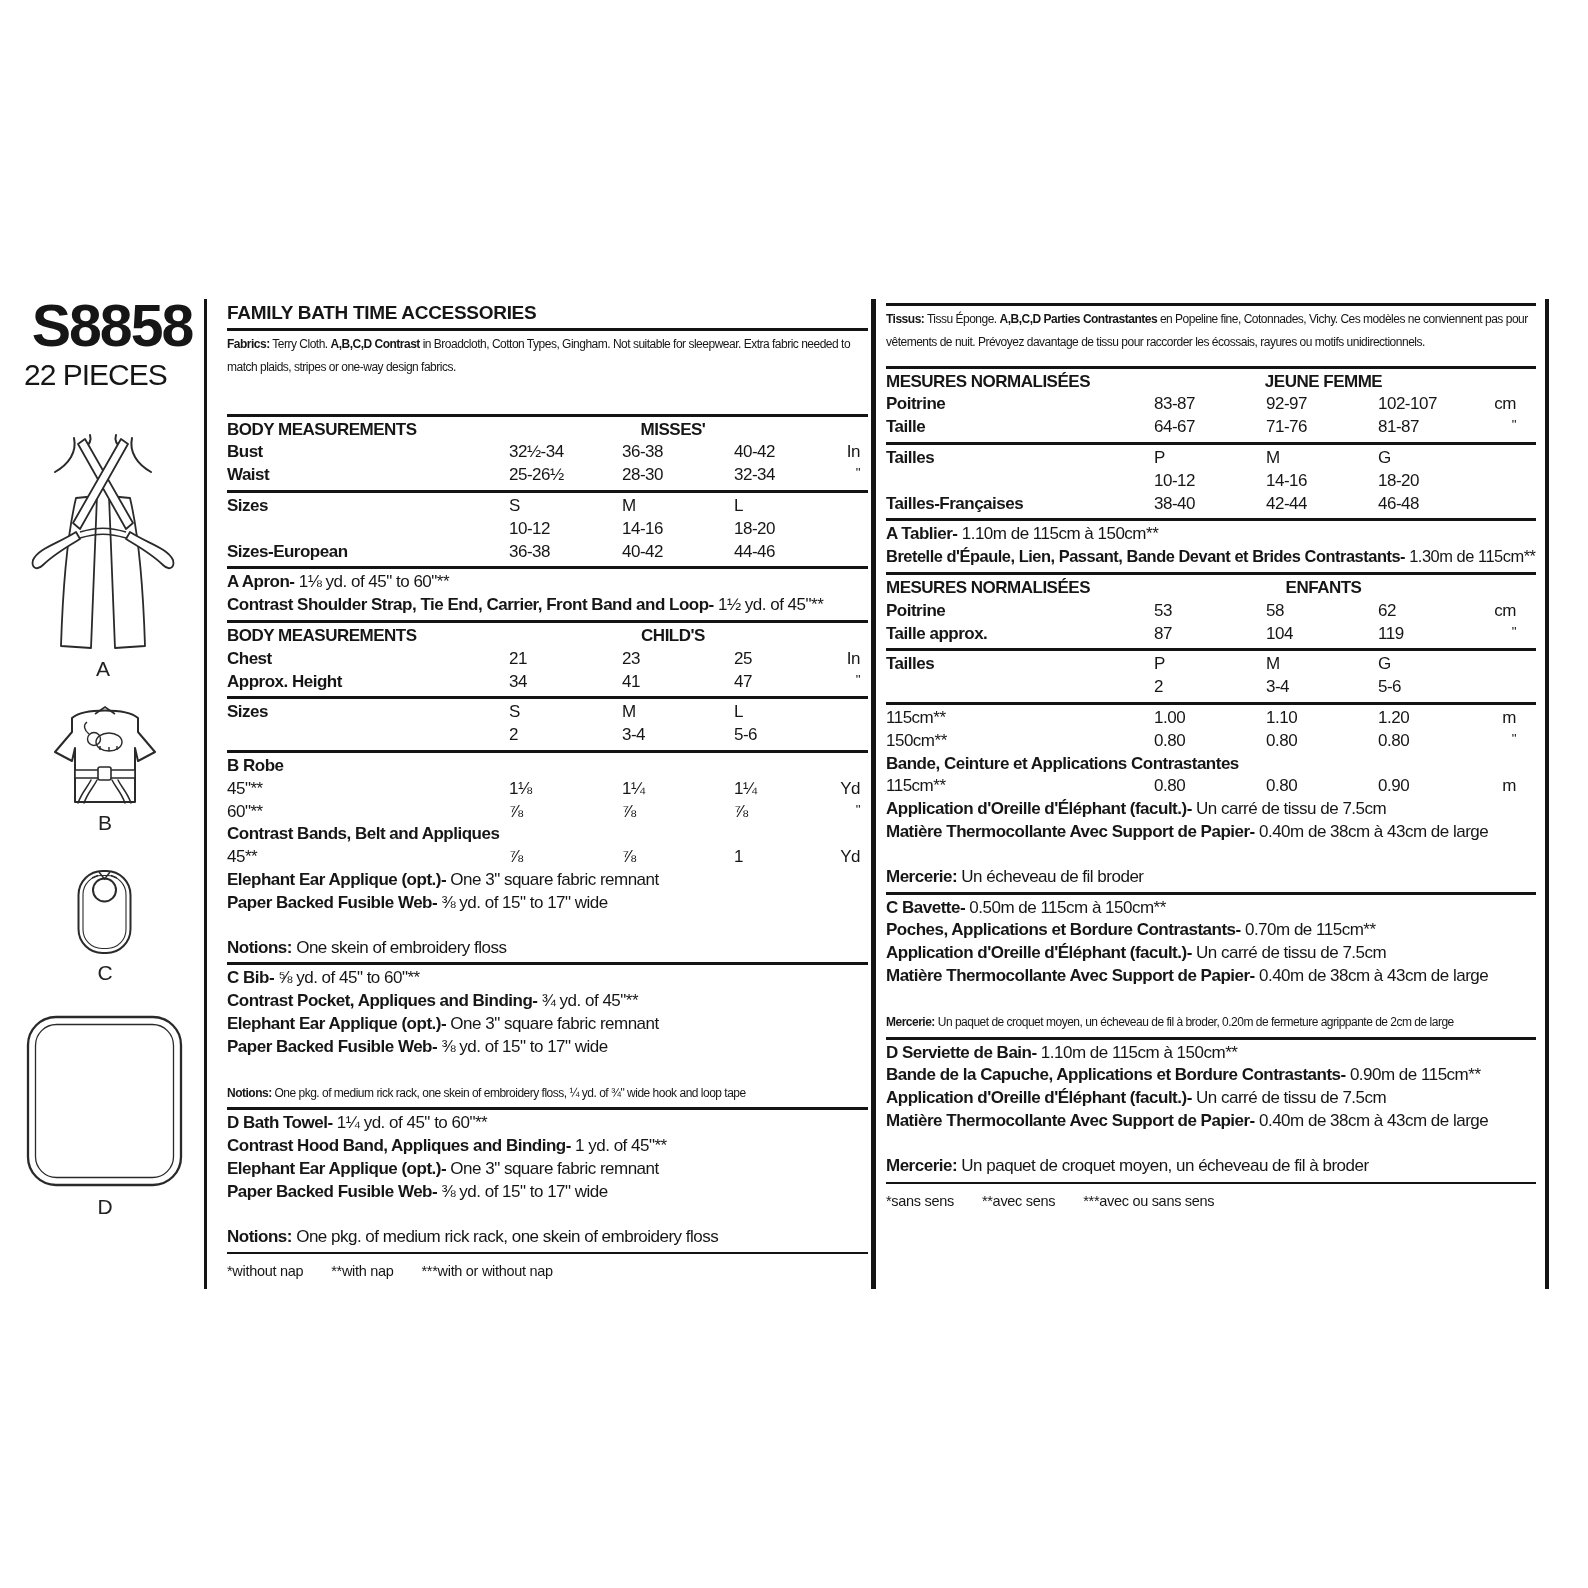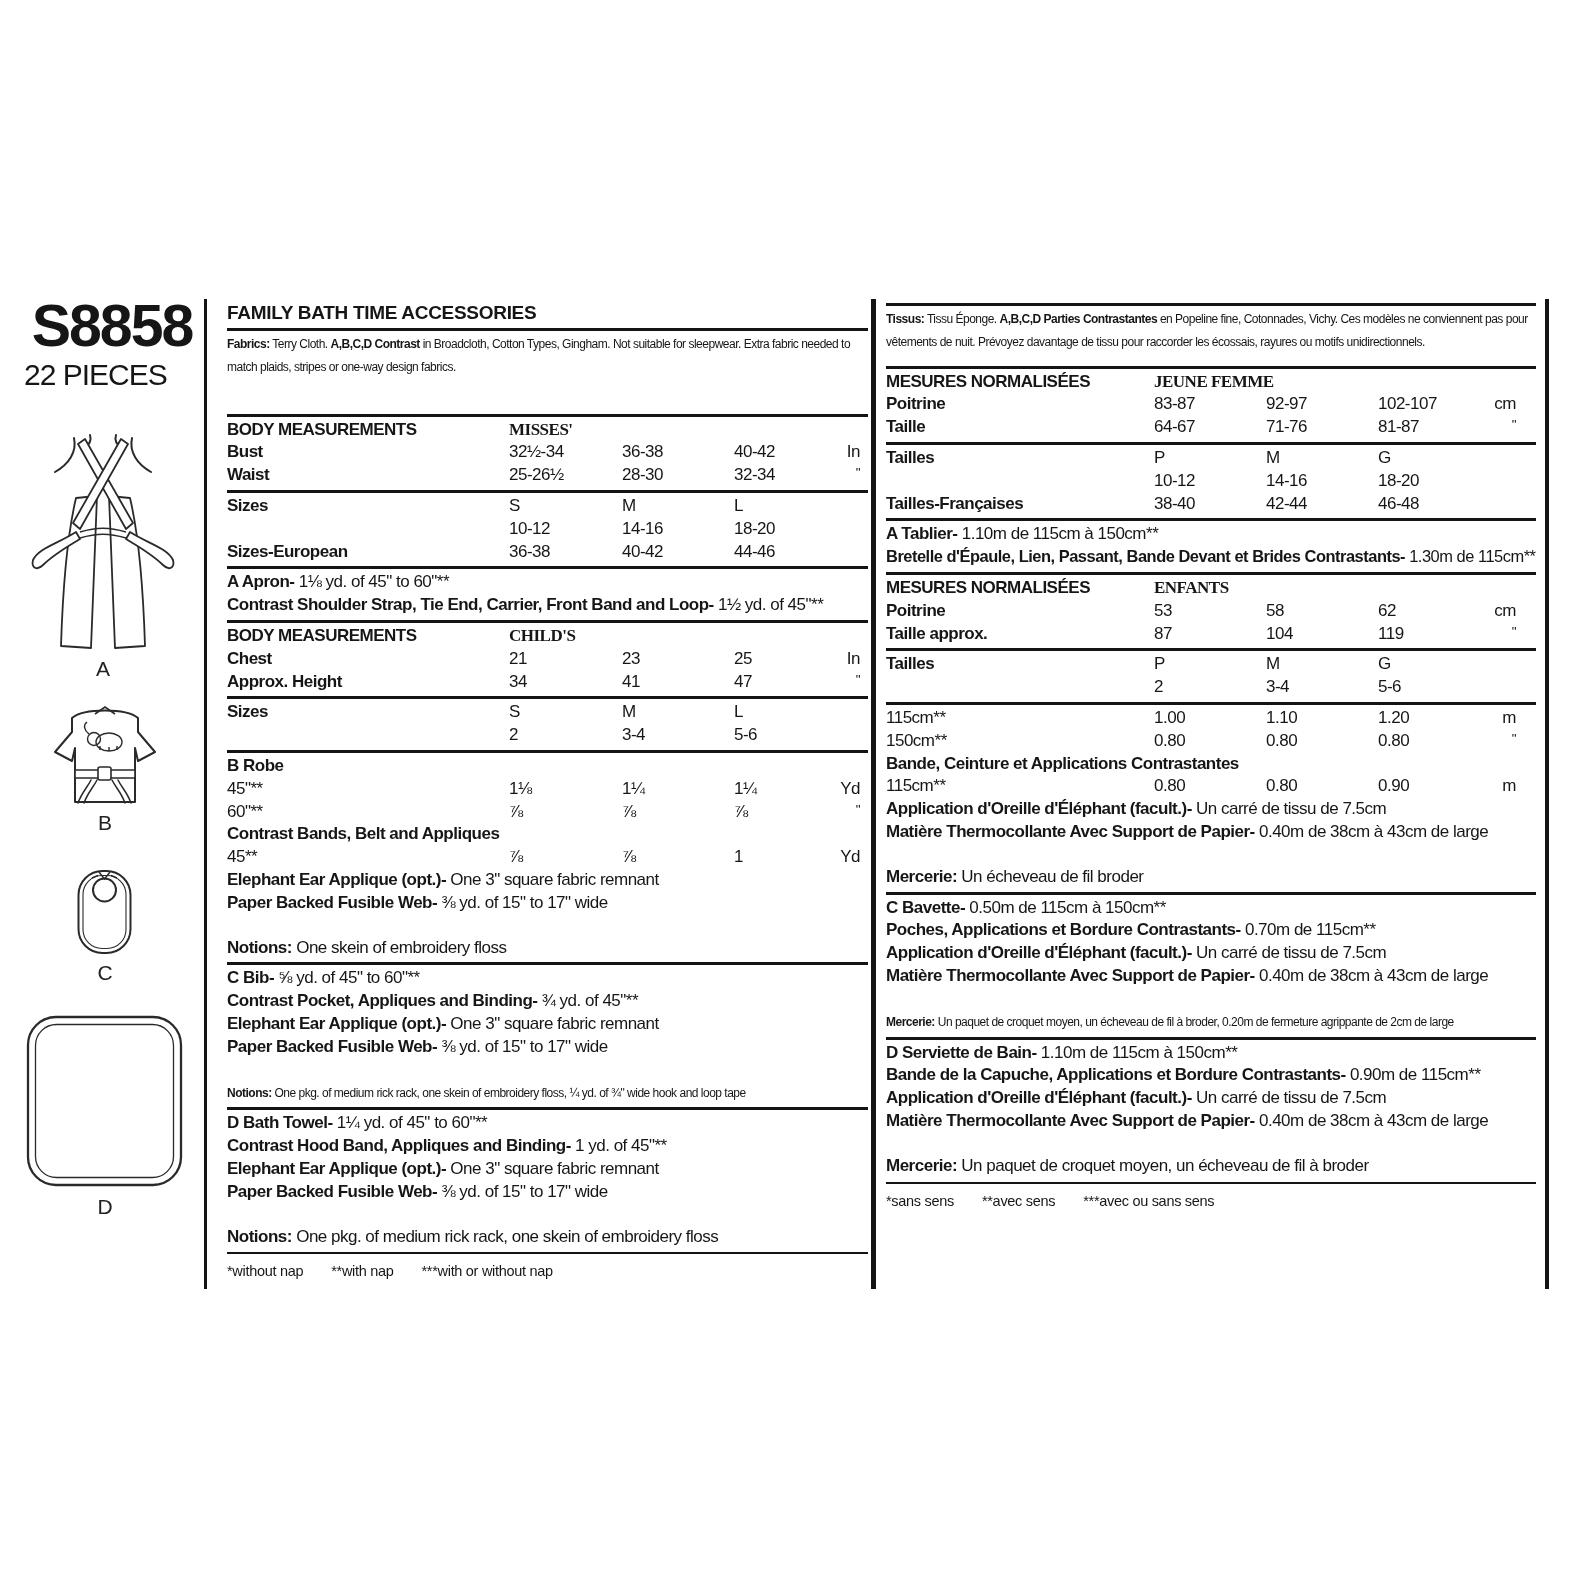--- a/index.html
+++ b/index.html
@@ -29,21 +29,21 @@
   b{font-weight:700;}
   .spacer-en{height:32px;}
   .spacer-fr{height:9px;}
   .gap{height:22px;}
   
   .trow{display:grid;font-size:17px;letter-spacing:-0.5px;line-height:22.8px;}
   .col-en .trow{grid-template-columns:282px 113px 112px 103px 1fr;}
   .col-fr .trow{grid-template-columns:268px 112px 112px 115px 1fr;}
   .tl{text-align:left;}
   .tc{text-align:left;}
-  .tg{grid-column:2/5;font-family:Liberation Serif, serif;}
+  .tg{grid-column:2/5;text-align:center;}
   .tu{text-align:right;}
   .col-en .tu{padding-right:8px;}
   .col-fr .tu{padding-right:20px;}
   .tu.prime{font-size:13.5px;position:relative;top:-2px;}
   .b{font-weight:700;}
   
   .footnote{font-size:14.5px;letter-spacing:-0.3px;line-height:20px;margin-top:7px;white-space:nowrap;}
   .footnote .fn{margin-right:28px;}
 </style>
 </head>

